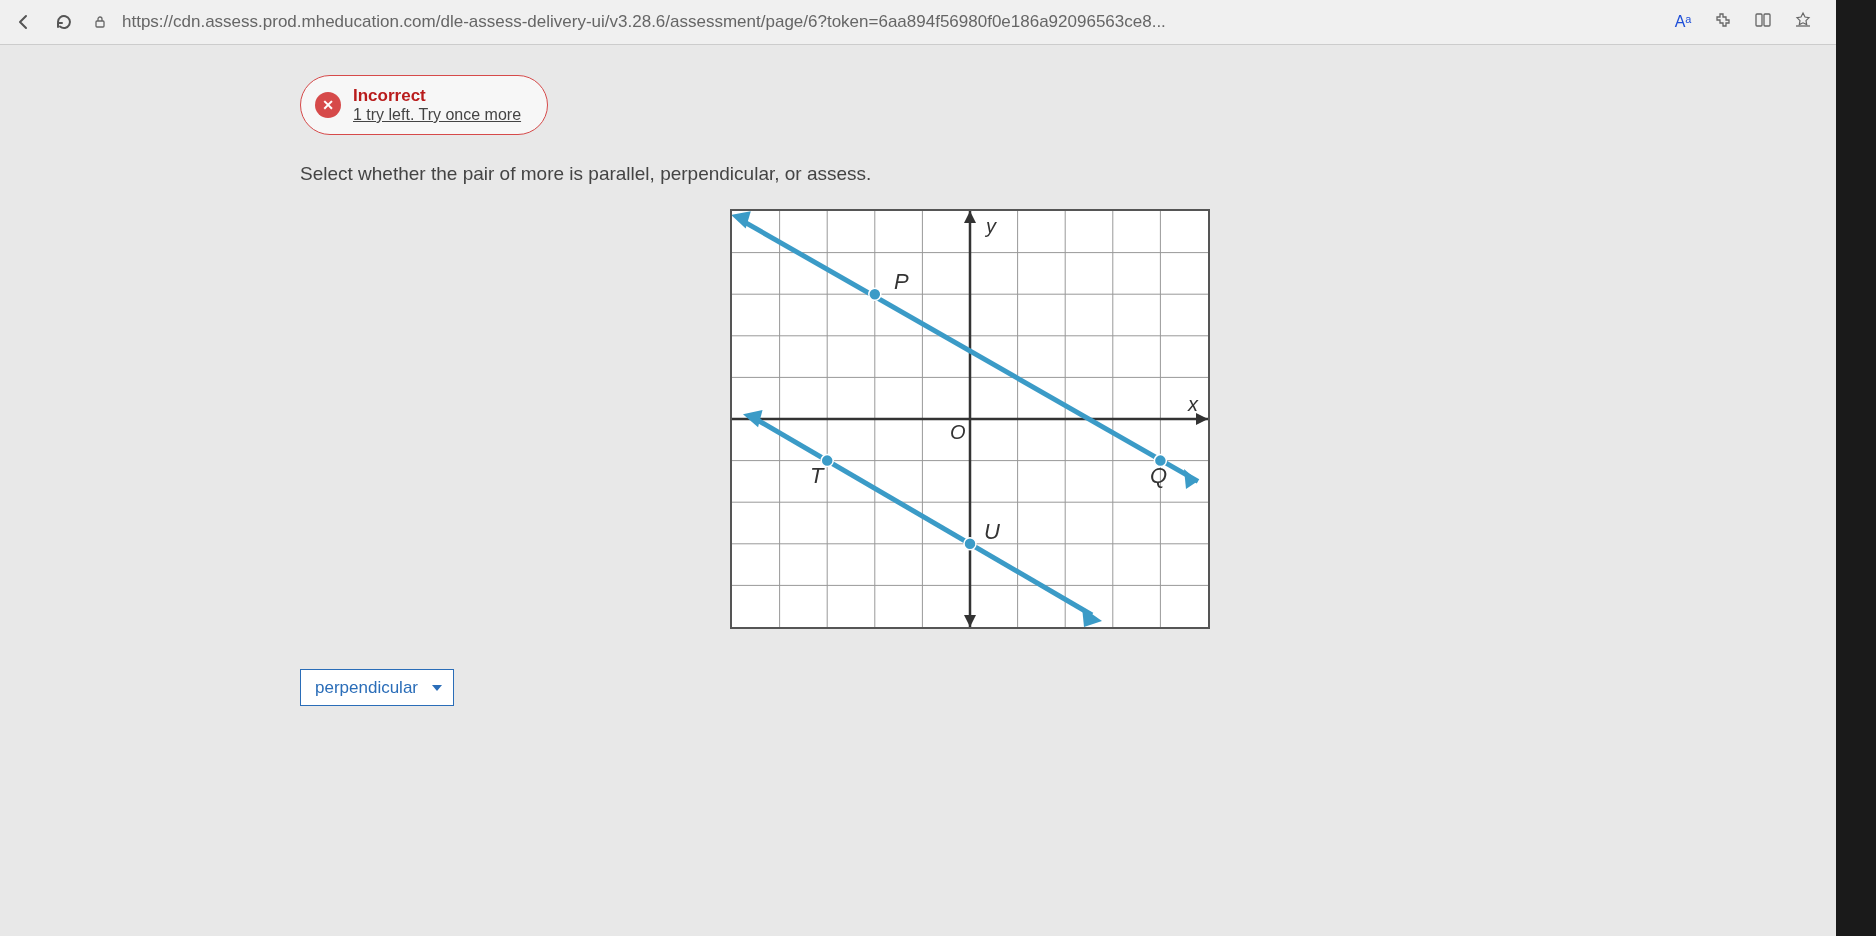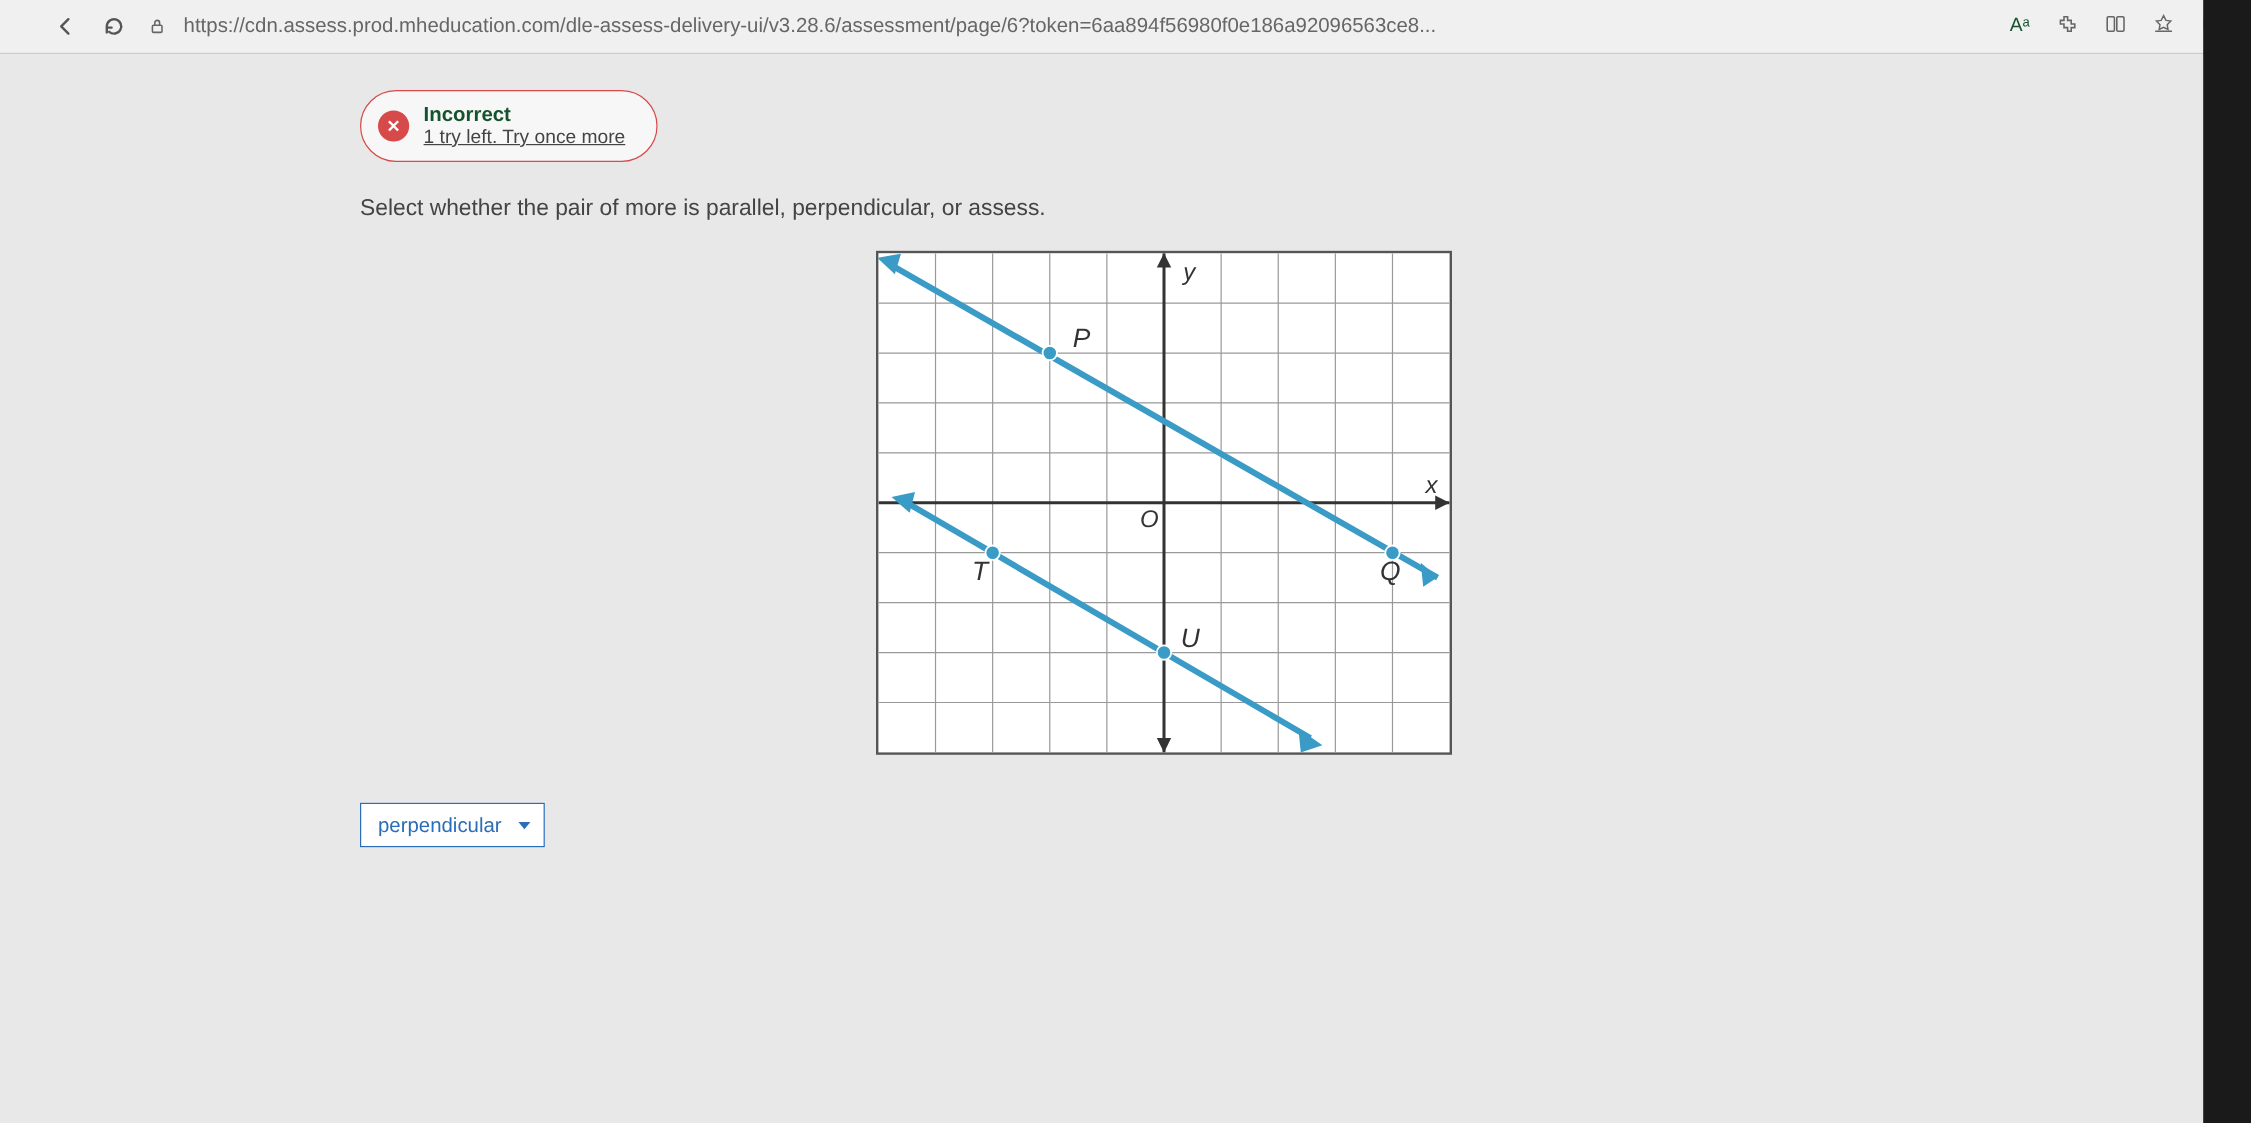--- a/index.html
+++ b/index.html
@@ -14,21 +14,20 @@
   .browser-chrome {
     background: #f0f0f0;
     border-bottom: 1px solid #ccc;
   }
   .toolbar {
     display: flex;
     align-items: center;
     padding: 6px 10px;
     gap: 12px;
     height: 44px;
-    margin-left: 31px;
   }
   .nav-btn {
     width: 28px;
     height: 28px;
     display: flex;
     align-items: center;
     justify-content: center;
     color: #555;
     cursor: pointer;
     font-size: 18px;
@@ -46,21 +45,21 @@
     flex: 1;
     color: #666;
     font-size: 17px;
     white-space: nowrap;
     overflow: hidden;
   }
   .toolbar-right {
     display: flex;
     gap: 14px;
     align-items: center;
-    color: #14532d;
+    color: #1d4ed8;
     font-size: 16px;
     padding-right: 10px;
   }
   .toolbar-right .tbtn { width:26px; text-align:center; cursor:pointer; }
   .bookmarks-bar {
     display: flex;
     align-items: center;
     gap: 18px;
     padding: 6px 14px;
     height: 36px;
@@ -108,21 +107,21 @@
     height: 26px;
     background: #d64a4a;
     border-radius: 50%;
     display: flex;
     align-items: center;
     justify-content: center;
     color: #fff;
     font-weight: bold;
     font-size: 14px;
   }
-  .feedback-text .line1 { font-weight: 700; color:#14532d; font-size:17px; }
+  .feedback-text .line1 { font-weight: 700; color:#b91c1c; font-size:17px; }
   .feedback-text .line2 { color:#444; font-size:16px;text-decoration:underline; }
 
   .question-text {
     font-size: 19px;
     color: #444;
     margin-bottom: 24px;
   }
   .question-text .ital { }
 
   .graph-wrap {

